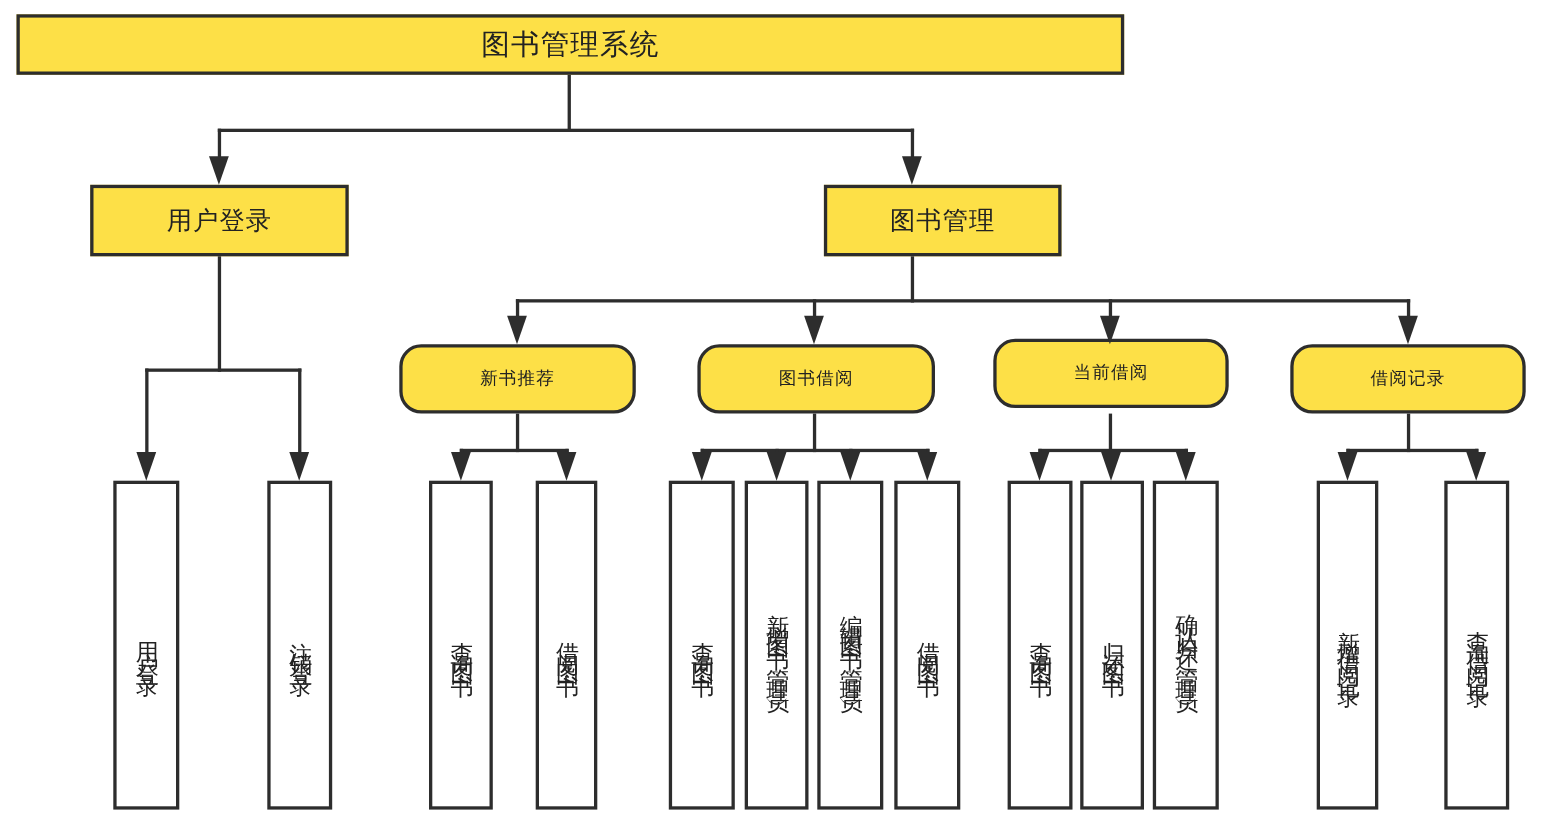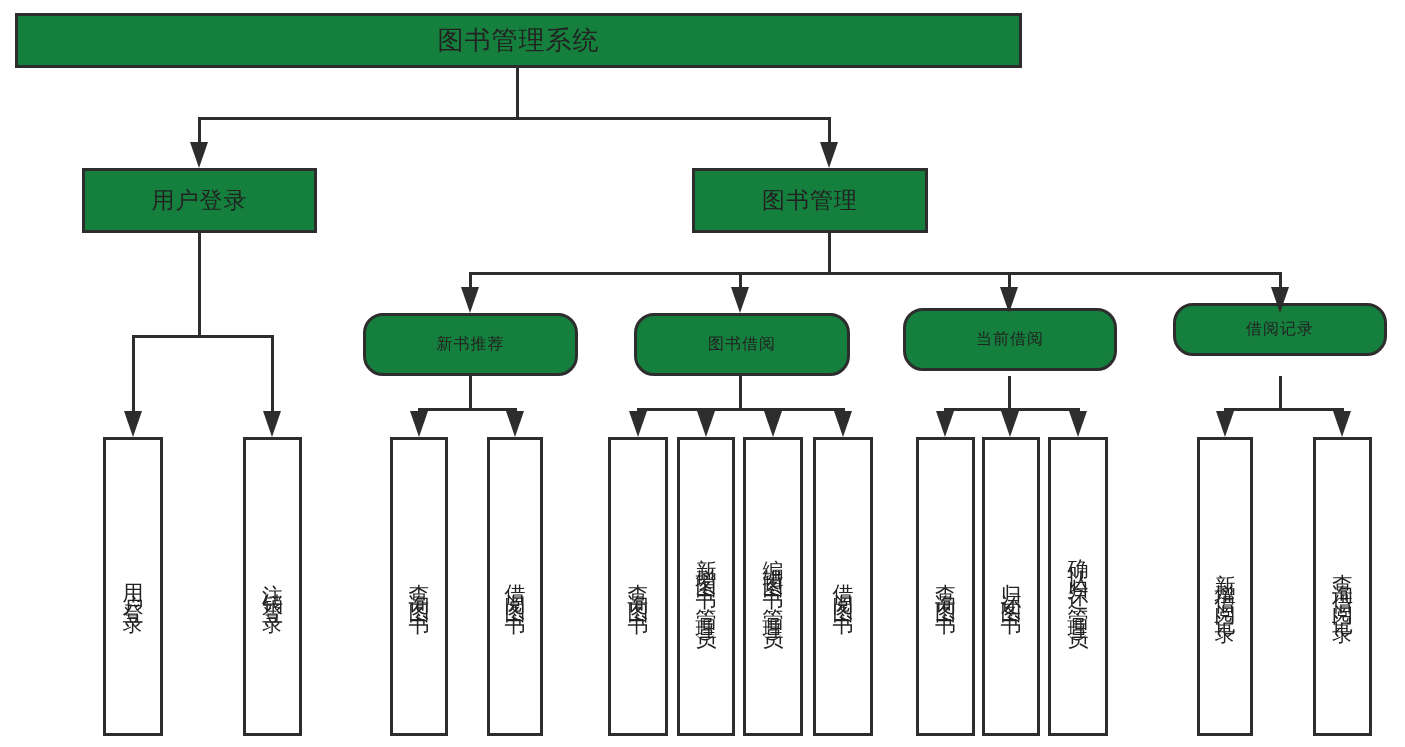--- a/index.html
+++ b/index.html
@@ -1,21 +1,21 @@
 <!DOCTYPE html>
 <html><head>
 <meta charset="utf-8">
 <style>
   html,body{margin:0;padding:0;background:#ffffff;}
   .canvas{
     position:relative;width:1405px;height:747px;background:#ffffff;overflow:hidden;
     font-family:"Liberation Sans","DejaVu Sans",sans-serif;color:#222222;
   }
   .node{
-    position:absolute;box-sizing:border-box;border:3px solid #2d2d2d;background:#15803d;
+    position:absolute;box-sizing:border-box;border:3px solid #2d2d2d;background:#fde047;
     display:flex;align-items:center;justify-content:center;text-align:center;
   }
   .lvl1{font-size:26px;letter-spacing:1px;}
   .lvl2{font-size:23px;letter-spacing:1px;}
   .lvl3{font-size:16px;letter-spacing:1px;border-radius:20px;}
   .leaf{
     position:absolute;box-sizing:border-box;border:3px solid #2d2d2d;background:#ffffff;
     top:437px;height:299px;display:flex;align-items:center;justify-content:center;
   }
   .vt{
@@ -39,34 +39,34 @@
 
 <div class="canvas">
 
   <div class="node lvl1" style="left:15px;top:13px;width:1007px;height:55px">
     <span>图书管理系统</span>
   </div>
 
   <div class="node lvl2" style="left:82px;top:168px;width:235px;height:65px">
     <span>用户登录</span>
   </div>
-  <div class="node lvl2" style="left:692px;top:168px;width:236px;height:65px">
+  <div class="node lvl2" style="left:749px;top:168px;width:216px;height:65px">
     <span>图书管理</span>
   </div>
 
   <div class="node lvl3" style="left:363px;top:313px;width:215px;height:63px">
     <span>新书推荐</span>
   </div>
   <div class="node lvl3" style="left:634px;top:313px;width:216px;height:63px">
     <span>图书借阅</span>
   </div>
   <div class="node lvl3" style="left:903px;top:308px;width:214px;height:63px">
     <span>当前借阅</span>
   </div>
-  <div class="node lvl3" style="left:1173px;top:303px;width:214px;height:53px">
+  <div class="node lvl3" style="left:1173px;top:313px;width:214px;height:63px">
     <span>借阅记录</span>
   </div>
 
   <div class="leaf" style="left:103px;width:60px">
     <span class="vt">用户登录</span>
   </div>
   <div class="leaf" style="left:243px;width:59px">
     <span class="vt">注销登录</span>
   </div>
 

